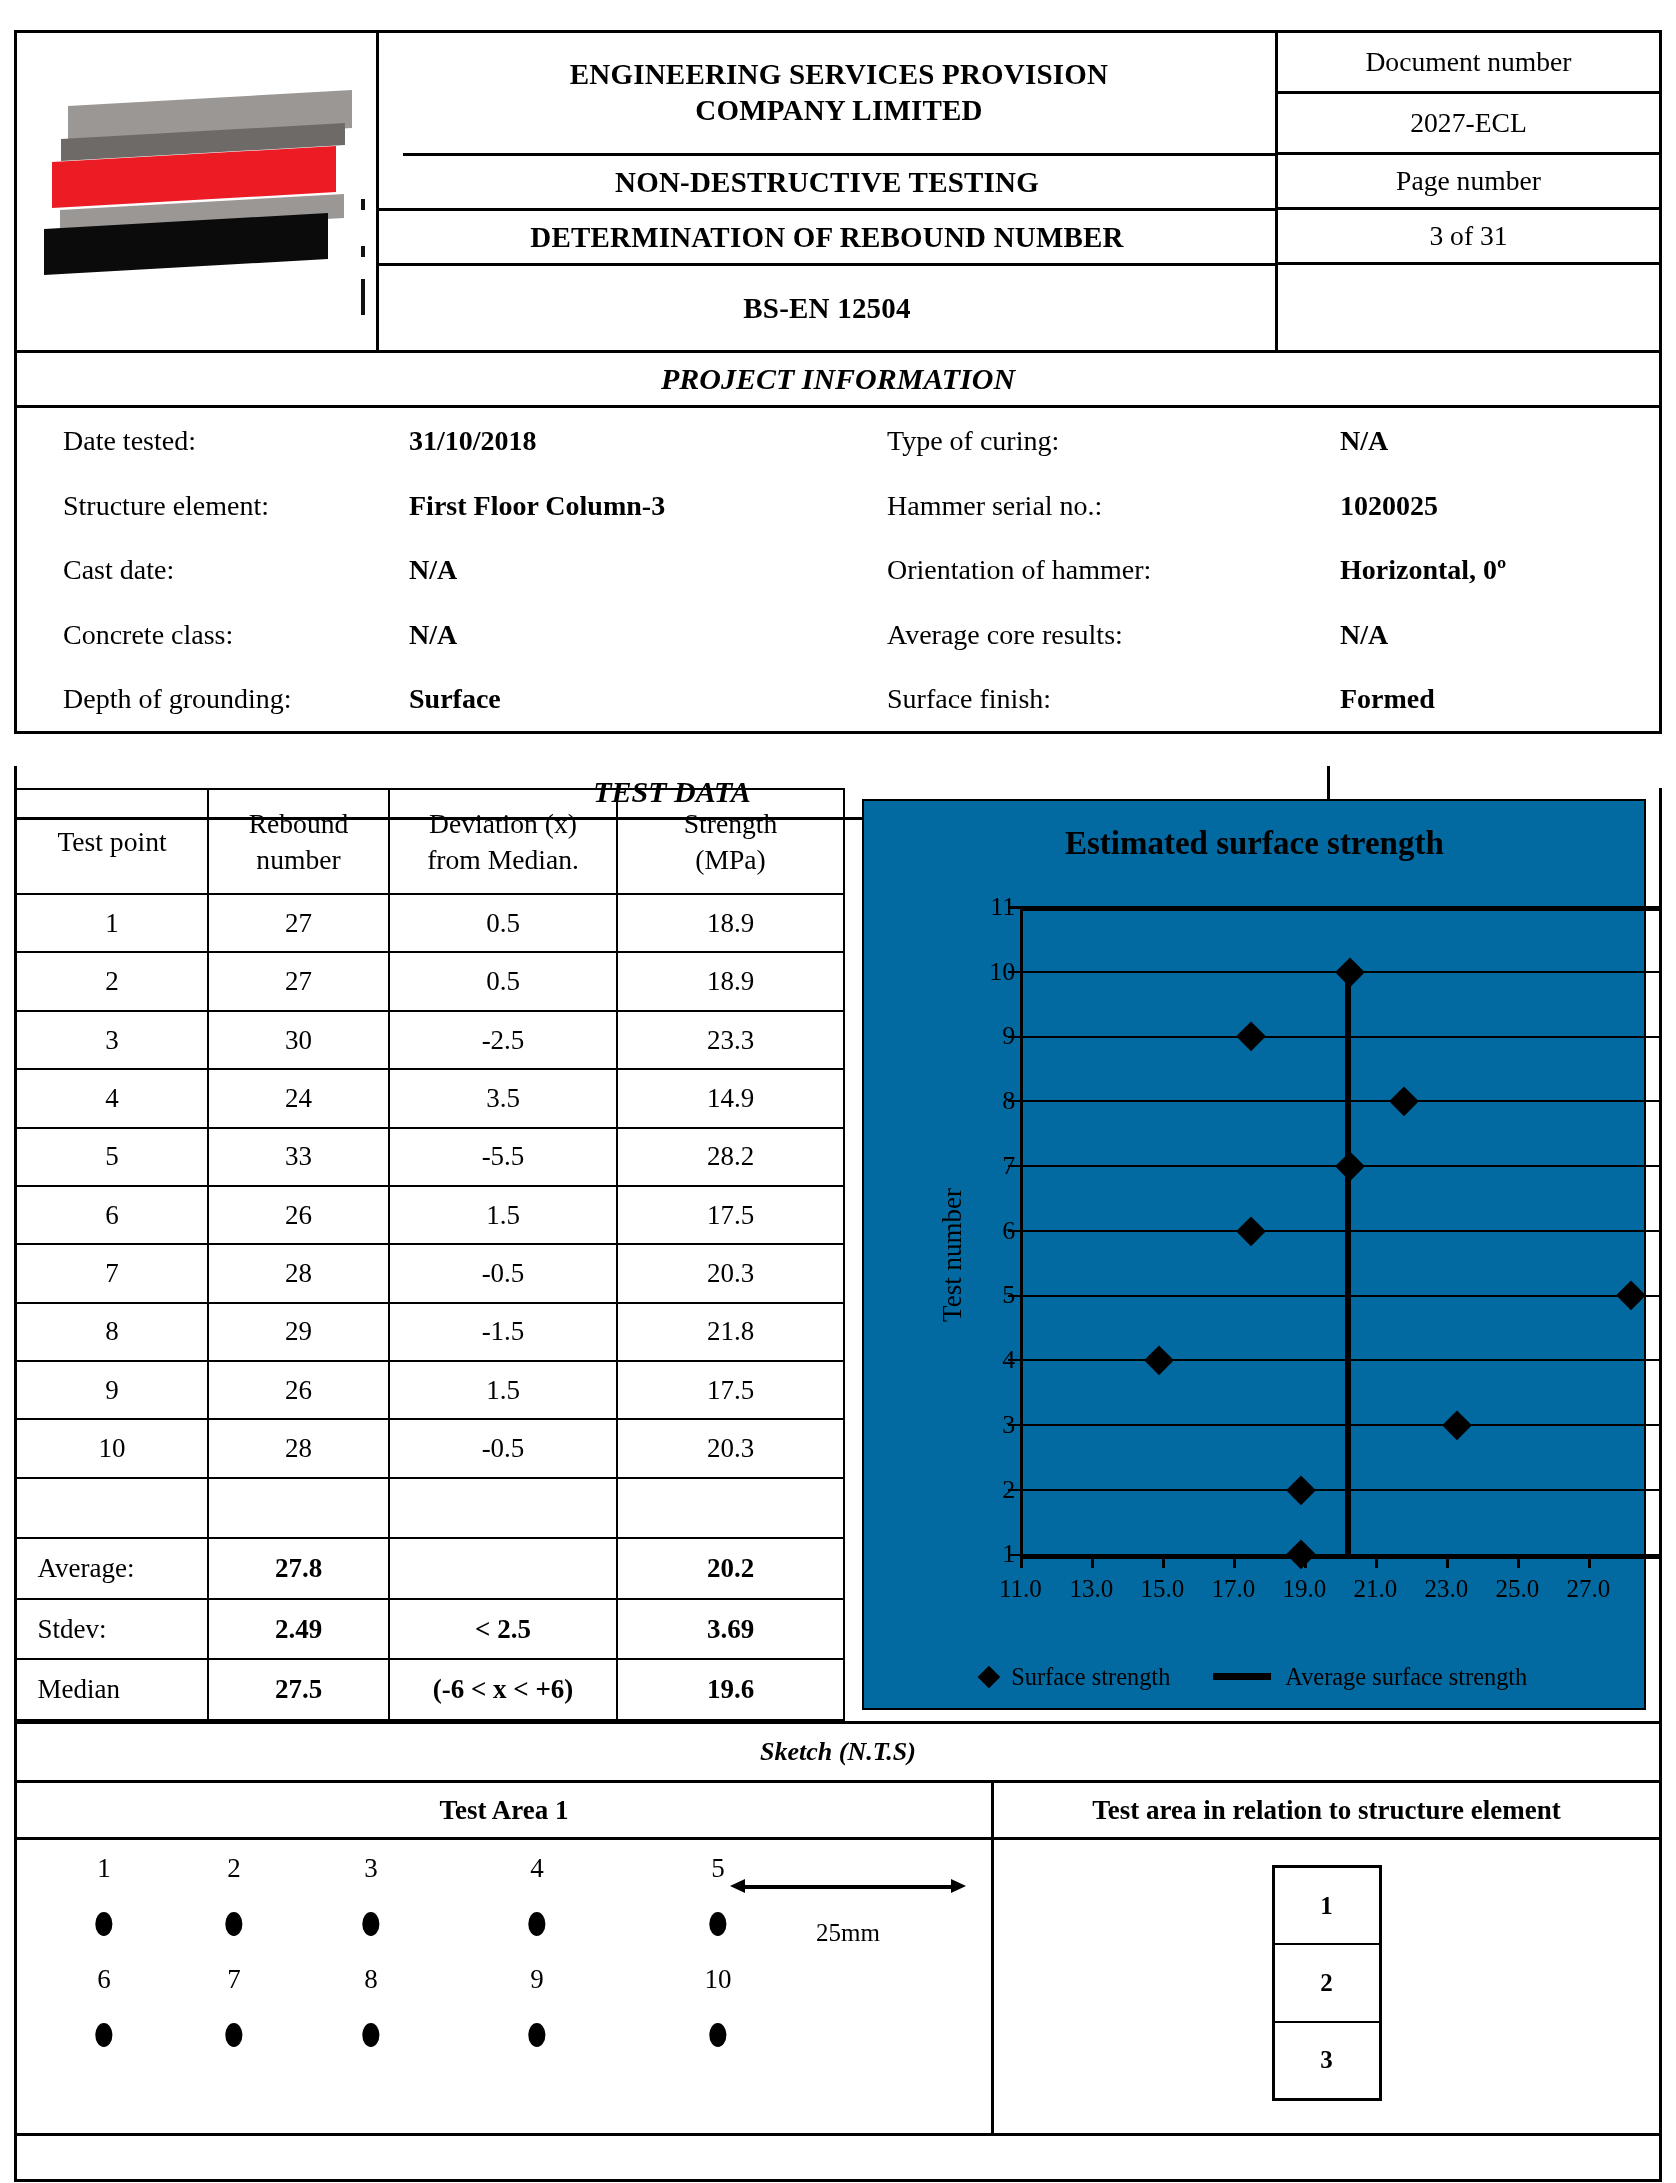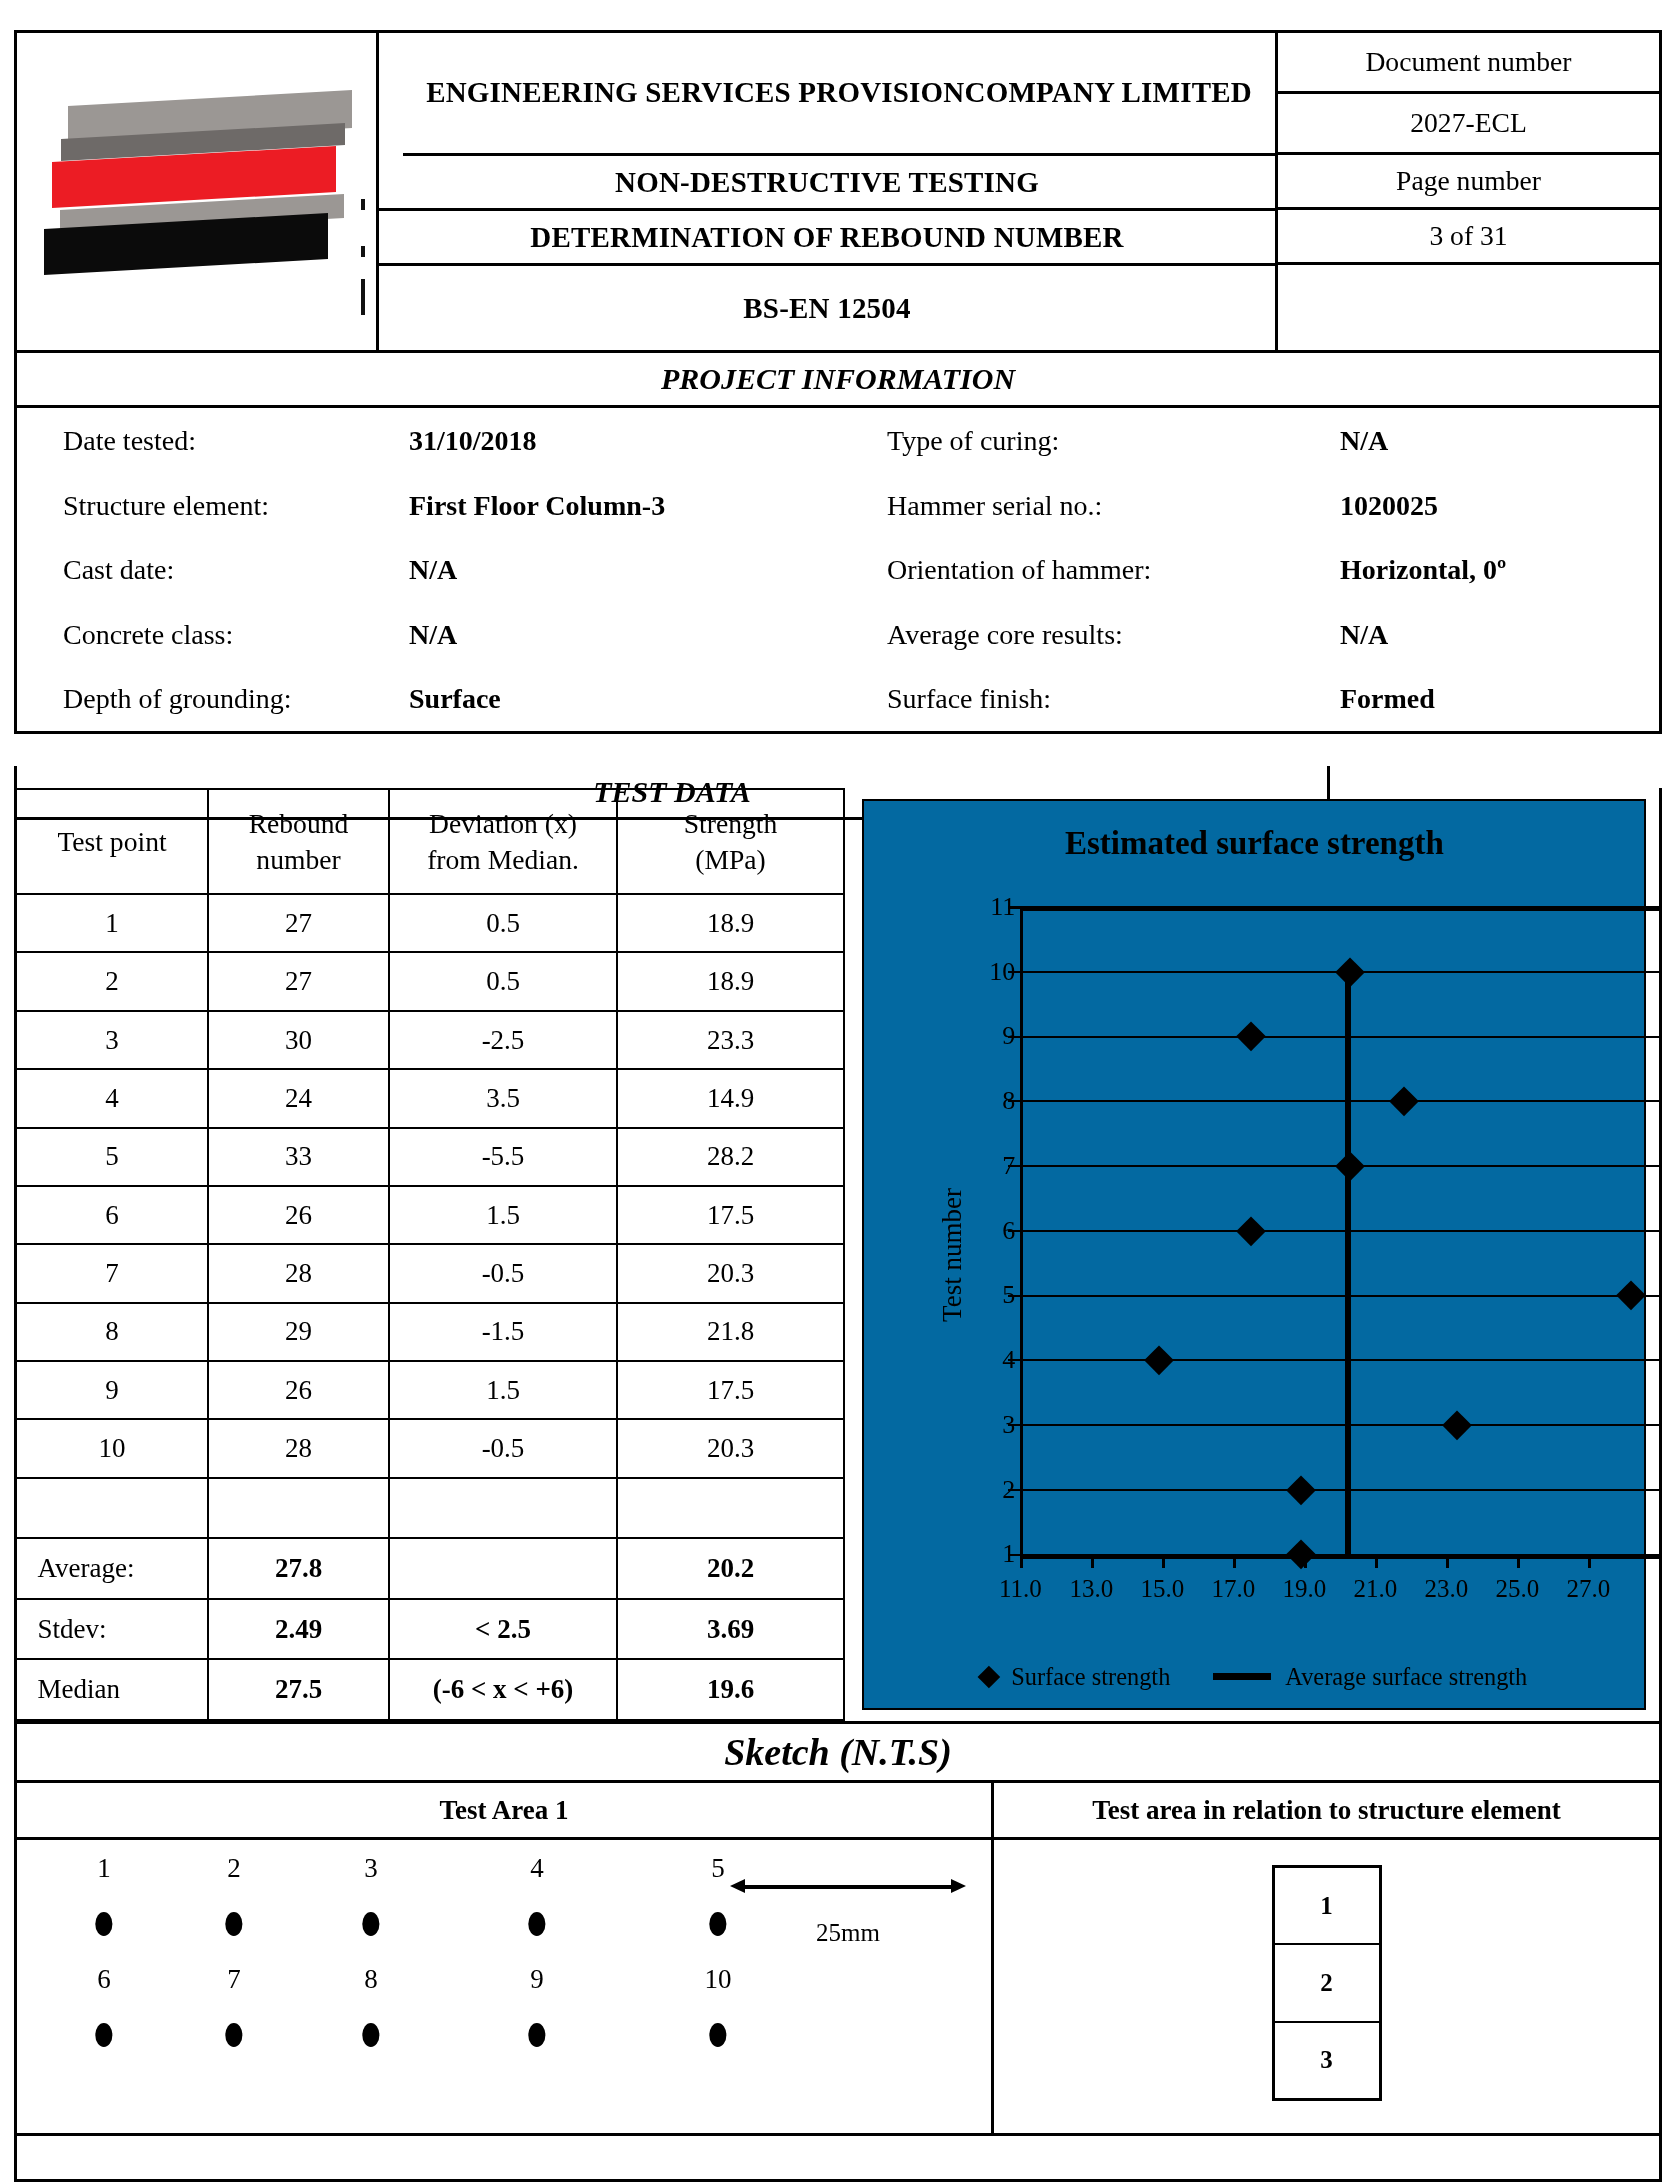--- a/index.html
+++ b/index.html
@@ -59,21 +59,21 @@
     flex-direction: column;
     border-right: 3.2px solid #000;
   }
   .hdr-mid-cell {
     display: flex; align-items: center; justify-content: center;
     text-align: center;
     font-weight: bold;
     font-size: 29px;
     letter-spacing: 0.2px;
   }
-  .hm1 { height: 123px; border-bottom: 3.2px solid #000; line-height: 1.24; margin-left: 24px;}
+  .hm1 { height: 123px; border-bottom: 3.2px solid #000; flex-direction: column; line-height: 1.24; margin-left: 24px;}
   .hm2 { height: 55px; border-bottom: 3.2px solid #000; }
   .hm3 { height: 55px; border-bottom: 3.2px solid #000; }
   .hm4 { flex: 1; }
 
   .hdr-right {
     width: 381px;
     display: flex;
     flex-direction: column;
   }
   .hdr-right-cell {
@@ -266,21 +266,21 @@
 
   
   .sk-band {
     position: absolute;
     left: 14px; top: 1723px;
     width: 1648px; height: 60px;
     border-left: 3.9px solid #000;
     border-right: 3.9px solid #000;
     border-bottom: 3.9px solid #000;
     display: flex; align-items: center; justify-content: center;
-    font-style: italic; font-weight: bold; font-size: 38px;
+    font-style: italic; font-weight: bold; font-size: 26px;
   }
   .sk-head {
     position: absolute;
     left: 14px; top: 1783px;
     width: 1648px; height: 57px;
     border-left: 3.9px solid #000;
     border-right: 3.9px solid #000;
     border-bottom: 3.9px solid #000;
     display: flex;
   }

